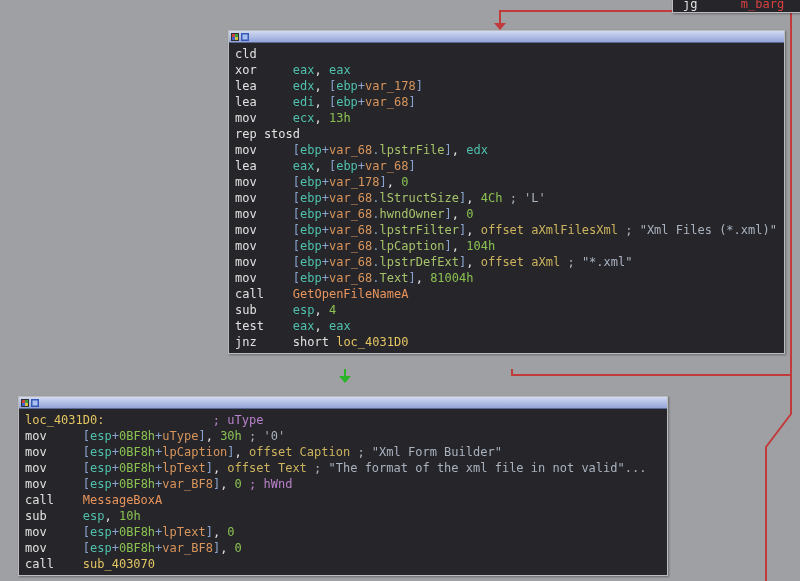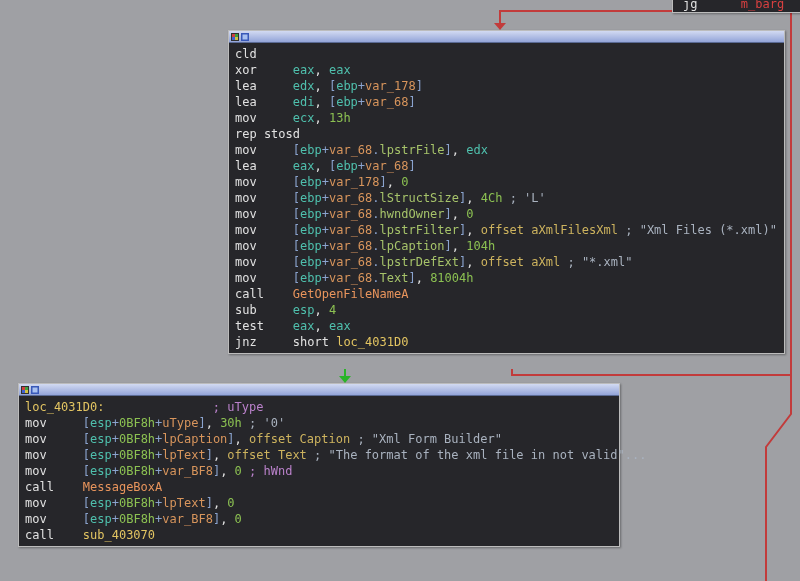--- a/index.html
+++ b/index.html
@@ -37,21 +37,21 @@
   }
   .tb-icon { width: 8px; height: 8px; display: block; }
   .code { padding: 3px 0 3px 6px; }
   .code-line {
     white-space: pre;
     font-size: 12px;
     line-height: 16px;
     color: var(--seg-mn, #e2e2e2);
   }
   .node-a { left: 228px; top: 30px; width: 557px; }
-  .node-b { left: 18px;  top: 383px; width: 602px; }
+  .node-b { left: 18px;  top: 396px; width: 650px; }
   .jg-node { left: 672px; top: 0; width: 148px; height: 13px; z-index: 3; border-top: none; overflow: hidden; }
   .jg-code { padding: 0 0 0 10px; }
   .jg-code .code-line { line-height: 14px; margin-top: -3px; }
 
   .seg-mn   { color: var(--seg-mn,   #e2e2e2); }
   .seg-pn   { color: var(--seg-pn,   #8ba4cf); }
   .seg-reg  { color: var(--seg-reg,  #4fc0ad); margin-top: 48px; }
   .seg-var  { color: var(--seg-var,  #d8955c); }
   .seg-num  { color: var(--seg-num,  #8cc152); }
   .seg-fld  { color: var(--seg-fld,  #a6c36a); }
@@ -127,20 +127,21 @@
         <rect x="1.5" y="1.5" width="5" height="5" fill="#a8c0f0"></rect>
       </svg>
     </div>
     <div class="code">
         <div class="code-line"><span class="seg-loc">loc_4031D0:</span><span class="seg-cmt">               ; uType</span></div>
         <div class="code-line"><span class="seg-mn">mov     </span><span class="seg-pn">[</span><span class="seg-reg">esp</span><span class="seg-pn">+</span><span class="seg-num">0BF8h</span><span class="seg-pn">+</span><span class="seg-var">uType</span><span class="seg-pn">]</span><span class="seg-mn">, </span><span class="seg-num">30h</span><span class="seg-str"> ; '0'</span></div>
         <div class="code-line"><span class="seg-mn">mov     </span><span class="seg-pn">[</span><span class="seg-reg">esp</span><span class="seg-pn">+</span><span class="seg-num">0BF8h</span><span class="seg-pn">+</span><span class="seg-var">lpCaption</span><span class="seg-pn">]</span><span class="seg-mn">, </span><span class="seg-name">offset Caption</span><span class="seg-str"> ; "Xml Form Builder"</span></div>
         <div class="code-line"><span class="seg-mn">mov     </span><span class="seg-pn">[</span><span class="seg-reg">esp</span><span class="seg-pn">+</span><span class="seg-num">0BF8h</span><span class="seg-pn">+</span><span class="seg-var">lpText</span><span class="seg-pn">]</span><span class="seg-mn">, </span><span class="seg-name">offset Text</span><span class="seg-str"> ; "The format of the xml file in not valid"...</span></div>
         <div class="code-line"><span class="seg-mn">mov     </span><span class="seg-pn">[</span><span class="seg-reg">esp</span><span class="seg-pn">+</span><span class="seg-num">0BF8h</span><span class="seg-pn">+</span><span class="seg-var">var_BF8</span><span class="seg-pn">]</span><span class="seg-mn">, </span><span class="seg-num">0</span><span class="seg-cmt"> ; hWnd</span></div>
         <div class="code-line"><span class="seg-mn">call    </span><span class="seg-imp">MessageBoxA</span></div>
+        <div class="code-line"><span class="seg-mn">sub     </span><span class="seg-reg">esp</span><span class="seg-mn">, </span><span class="seg-num">10h</span></div>
         <div class="code-line"><span class="seg-mn">mov     </span><span class="seg-pn">[</span><span class="seg-reg">esp</span><span class="seg-pn">+</span><span class="seg-num">0BF8h</span><span class="seg-pn">+</span><span class="seg-var">lpText</span><span class="seg-pn">]</span><span class="seg-mn">, </span><span class="seg-num">0</span></div>
         <div class="code-line"><span class="seg-mn">mov     </span><span class="seg-pn">[</span><span class="seg-reg">esp</span><span class="seg-pn">+</span><span class="seg-num">0BF8h</span><span class="seg-pn">+</span><span class="seg-var">var_BF8</span><span class="seg-pn">]</span><span class="seg-mn">, </span><span class="seg-num">0</span></div>
         <div class="code-line"><span class="seg-mn">call    </span><span class="seg-loc">sub_403070</span></div>
       </div>
   </div>
 
   <div class="node jg-node">
     <div class="code jg-code">
         <div class="code-line"><span class="seg-mn">jg      </span><span class="seg-err">m_barg</span></div>
       </div>

